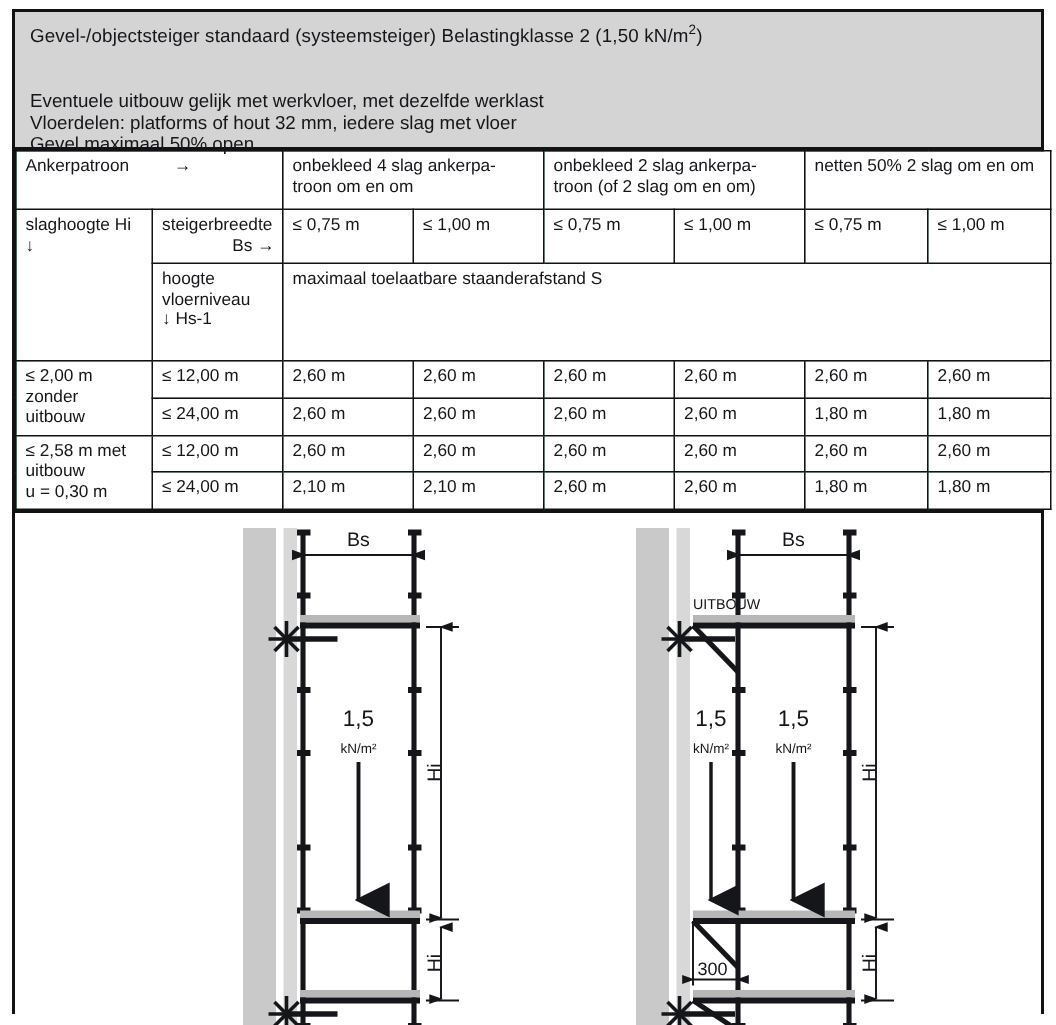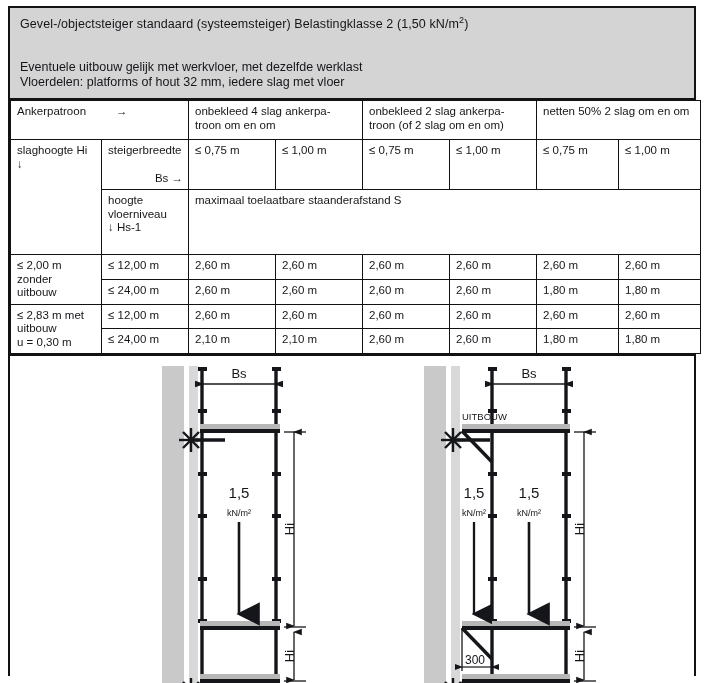--- a/index.html
+++ b/index.html
@@ -65,21 +65,21 @@
     border: 1px solid #111214;
     padding: 4px 5px 4px 6px;
     vertical-align: top;
     line-height: 13.5px;
     background: #ffffff;
   }
   td.thick-top    { border-top-width: 2px; }
   td.thick-bottom { border-bottom-width: 2px; }
   td.tall  { height: 30px; margin-top: 44px; }
   td.nowrap { white-space: nowrap; }
-  .ar { text-align: right; margin-top: 14px; }
+  .ar { text-align: right; }
   .arrow-spaced { display: inline-block; margin-left: 30px; }
 
   
   .diagram-area {
     position: relative;
     height: 362px;
     background: #ffffff;
     border-top: 2px solid #111214;
   }
   .diagram-area svg { display: block; }
@@ -87,20 +87,21 @@
 </head>
 <body>
 
 <div id="sheet">
 
   <div class="title-block">
     <div class="title-line-main"><span>Gevel-/objectsteiger standaard (systeemsteiger)  Belastingklasse 2 (1,50 kN/m</span><sup class="sup">2</sup><span>)</span></div>
     <div class="title-sub">
       <div>Eventuele uitbouw gelijk met werkvloer, met dezelfde werklast</div>
       <div>Vloerdelen: platforms of hout 32 mm, iedere slag met vloer</div>
+      <div>Gevel maximaal 50% open</div>
     </div>
   </div>
 
   <table class="spec">
     <colgroup>
       <col style="width:91px">
       <col style="width:87px">
       <col style="width:87px">
       <col style="width:87px">
       <col style="width:87px">
@@ -174,21 +175,21 @@
       <td class="nowrap">2,60 m</td>
       <td class="nowrap">2,60 m</td>
       <td class="nowrap">2,60 m</td>
       <td class="nowrap">2,60 m</td>
       <td class="nowrap">1,80 m</td>
       <td class="nowrap">1,80 m</td>
     </tr>
 
     <tr>
       <td rowspan="2" class="thick-top">
-        <div>≤ 2,83 m met</div>
+        <div>≤ 2,58 m met</div>
         <div>uitbouw</div>
         <div>u = 0,30 m</div>
       </td>
       <td class="thick-top nowrap">≤ 12,00 m</td>
       <td class="thick-top nowrap">2,60 m</td>
       <td class="thick-top nowrap">2,60 m</td>
       <td class="thick-top nowrap">2,60 m</td>
       <td class="thick-top nowrap">2,60 m</td>
       <td class="thick-top nowrap">2,60 m</td>
       <td class="thick-top nowrap">2,60 m</td>

